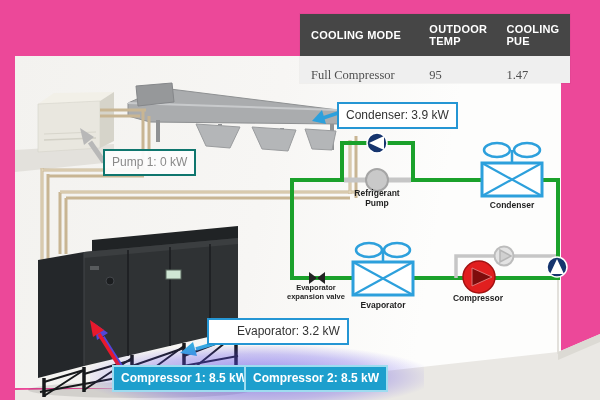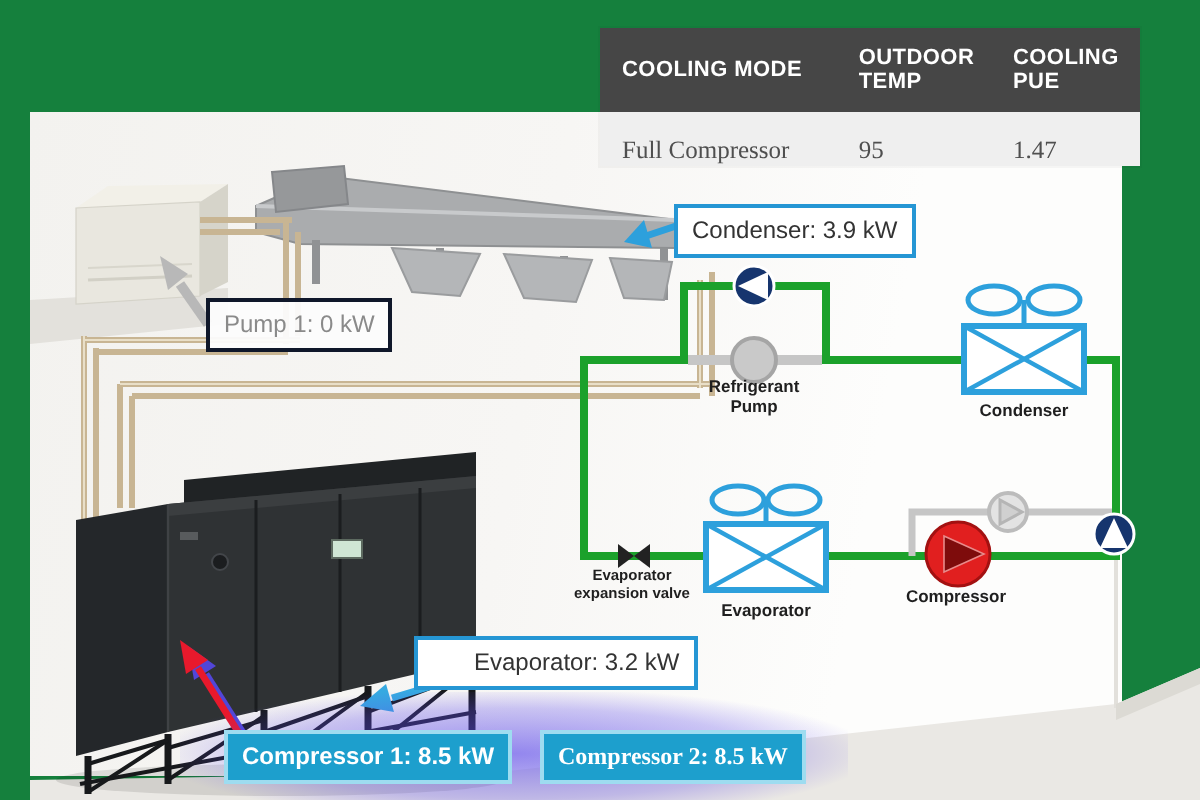--- a/index.html
+++ b/index.html
@@ -1,24 +1,24 @@
 <!DOCTYPE html>
 <html><head>
 <meta charset="utf-8">
 <style>
   html,body{margin:0;padding:0;background:#fff;}
-  .stage{position:relative;width:600px;height:400px;background:#15803d;overflow:hidden;
+  .stage{position:relative;width:600px;height:400px;background:#ec4899;overflow:hidden;
          font-family:"Liberation Sans", sans-serif;}
   .wall{position:absolute;left:15px;top:56px;width:546px;height:332px;
         background:linear-gradient(100deg,#f3f2ef 0%,#f7f6f4 45%,#fdfdfc 75%);}
   .scene-svg{position:absolute;left:0;top:0;width:600px;height:400px;}
   .glow{position:absolute;left:90px;top:346px;width:334px;height:56px;pointer-events:none;
         background:radial-gradient(ellipse at 50% 55%, rgba(93,74,234,0.65) 0%, rgba(93,74,234,0.30) 52%, rgba(93,74,234,0) 76%);}
   .callout{position:absolute;white-space:nowrap;font-size:12px;line-height:19px;padding:2px 7px;box-sizing:border-box;}
-  .callout.gray{background:rgba(252,252,252,0.95);border:2px solid #0f172a;color:#8a8a8a;}
+  .callout.gray{background:rgba(252,252,252,0.95);border:2px solid #0f766e;color:#8a8a8a;}
   .callout.blue{background:#ffffff;border:2px solid #2596d4;color:#333333;}
   .callout.cyan{background:#1d9fcd;border:2px solid #9edcf0;color:#ffffff;font-weight:bold;}
   .schlabel{position:absolute;text-align:center;font-size:8.5px;font-weight:bold;
             color:#1f1f1f;line-height:1.15;}
   .schlabel.small{font-size:7.5px;}
   .datatable{position:absolute;left:300px;top:14px;width:270px;box-shadow:0 0 0 1px rgba(0,0,0,0.03);}
   .thead{display:flex;background:#464646;color:#ffffff;font-size:11px;font-weight:bold;
          letter-spacing:0.02em;align-items:center;min-height:42px;}
   .trow{display:flex;background:#efefef;color:#4f4f4f;font-size:12.5px;align-items:flex-end;min-height:27px;font-family:Liberation Serif, serif;}
   .c1{width:115px;padding-left:11px;box-sizing:border-box;}
@@ -186,21 +186,21 @@
       <div class="c1">Full Compressor</div>
       <div class="c2">95</div>
       <div class="c3">1.47</div>
     </div>
   </div>
 
   <div class="callout gray" style="left:103px;top:149px;">Pump 1: 0 kW</div>
   <div class="callout blue" style="left:337px;top:102px;">Condenser: 3.9 kW</div>
   <div class="callout blue" style="left:207px;top:318px;padding-left:28px;">Evaporator: 3.2 kW</div>
   <div class="callout cyan" style="left:112px;top:365px;">Compressor 1: 8.5 kW</div>
-  <div class="callout cyan" style="left:270px;top:365px;font-family:Liberation Serif, serif;">Compressor 2: 8.5 kW</div>
+  <div class="callout cyan" style="left:244px;top:365px;">Compressor 2: 8.5 kW</div>
 
   <div class="schlabel" style="left:350px;top:189px;width:54px;">Refrigerant Pump</div>
   <div class="schlabel" style="left:477px;top:201px;width:70px;">Condenser</div>
   <div class="schlabel" style="left:348px;top:301px;width:70px;">Evaporator</div>
   <div class="schlabel" style="left:443px;top:294px;width:70px;">Compressor</div>
   <div class="schlabel small" style="left:285px;top:284px;width:62px;">Evaporator expansion valve</div>
 
 </div>
 
 </body></html>

